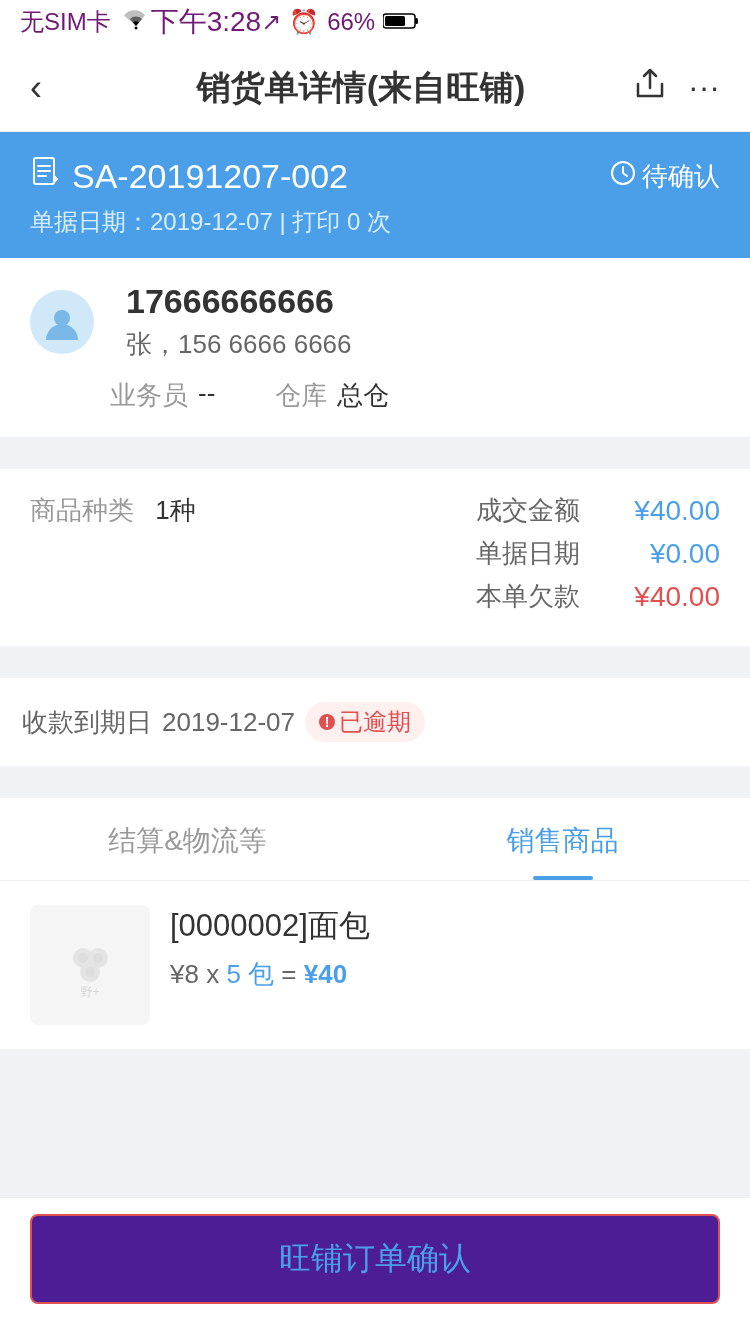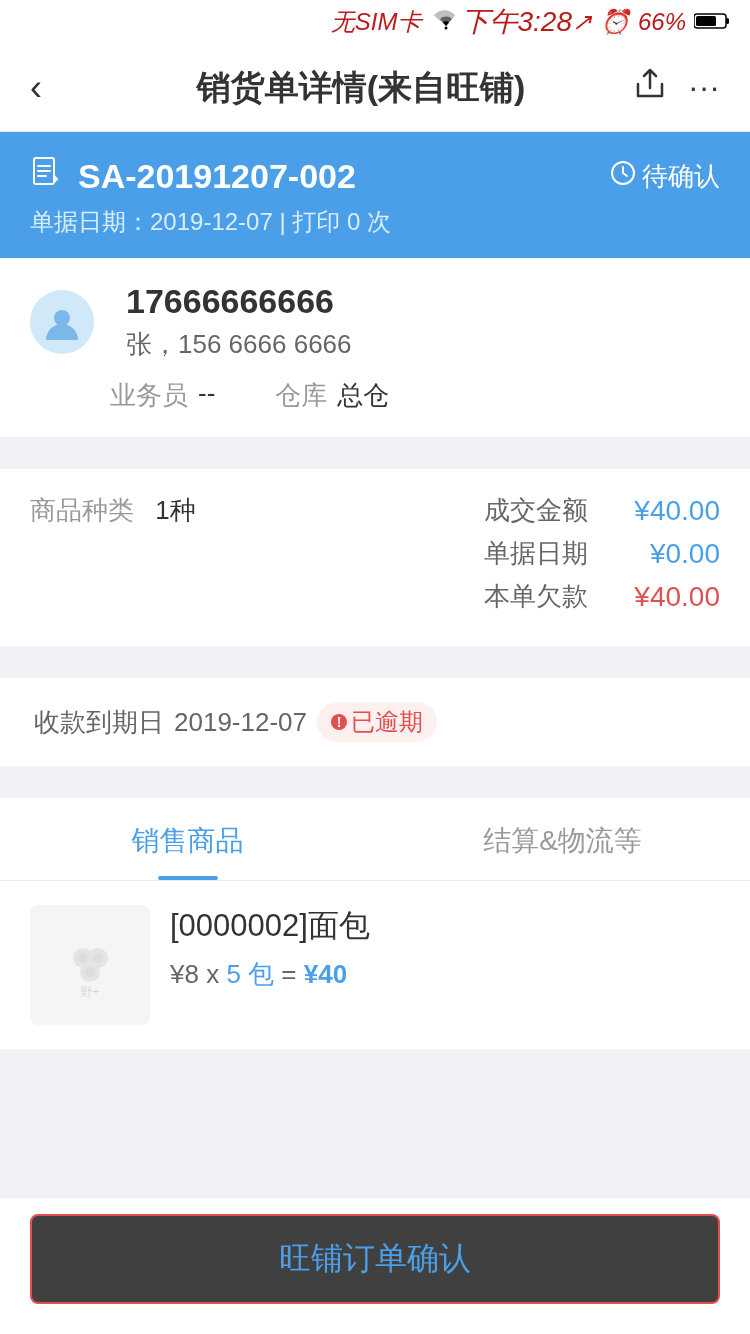--- a/index.html
+++ b/index.html
@@ -12,25 +12,24 @@
       font-size: 28px;
       color: #333;
     }
 
     
     .status-bar {
       height: 44px;
       background: #fff;
       display: flex;
       align-items: center;
-      justify-content: flex-end;
+      justify-content: flex-start;
       padding: 0 20px;
       font-size: 24px;
-      color: #b91c1c;
-      font-style: italic;
+      color: #701a75;
     }
     .status-left { display: flex; align-items: center; gap: 10px; font-size: 24px; }
     .status-center { font-size: 28px; font-weight: 500; }
     .status-right { display: flex; align-items: center; gap: 8px; font-size: 24px; }
 
     
     .nav-bar {
       height: 88px;
       background: #fff;
       display: flex;
@@ -66,25 +65,25 @@
       padding: 24px 30px 20px;
       margin-bottom: 0;
     }
     .order-header-top {
       display: flex;
       align-items: center;
       justify-content: space-between;
     }
     .order-id {
       font-size: 34px;
-      font-weight: bold;
+      font-weight: normal;
       color: #fff;
       display: flex;
       align-items: center;
-      gap: 16px;
+      gap: 10px;
     }
     .order-status {
       font-size: 26px;
       color: #fff;
       display: flex;
       align-items: center;
       gap: 6px;
     }
     .order-date {
       font-size: 24px;
@@ -151,32 +150,32 @@
       display: flex;
       justify-content: space-between;
       align-items: flex-start;
     }
     .amount-left { font-size: 26px; color: #666; }
     .amount-right { text-align: right; }
     .amount-row {
       display: flex;
       justify-content: flex-end;
       align-items: center;
-      gap: 12px;
+      gap: 20px;
       margin-bottom: 8px;
       font-size: 26px;
     }
     .amount-label { color: #666; }
     .amount-value { color: #4a9fe8; font-size: 28px; min-width: 120px; text-align: right; }
     .amount-value.red { color: #e05050; }
 
     
     .due-section {
       background: #fff;
-      padding: 24px 34px;
+      padding: 24px 22px;
       margin-bottom: 16px;
       font-size: 26px;
       color: #666;
       display: flex;
       align-items: center;
       gap: 10px;
     }
     .overdue-badge {
       background: #fff0f0;
       color: #e05050;
@@ -281,21 +280,21 @@
       left: 0;
       width: 750px;
       background: #fff;
       padding: 16px 30px 30px;
       border-top: 1px solid #eee;
     }
     .confirm-button {
       width: 100%;
       height: 90px;
       border: 2px solid #e05050;
-      background: #404040;
+      background: #4c1d95;
       border-radius: 8px;
       color: #4a9fe8;
       font-size: 32px;
       font-weight: 500;
       cursor: pointer;
       display: flex;
       align-items: center;
       justify-content: center;
     }
 
@@ -429,25 +428,25 @@
   <span class="overdue-badge">
     <span class="overdue-dot">!</span>
     <span>已逾期</span>
   </span>
 </div>
 
 <div class="divider"></div>
 
 <div class="tabs-section">
   <div class="tabs-row">
+    <div class="tab-item">
+      <span>结算&amp;物流等</span>
+    </div>
     <div class="tab-item active">
       <span>销售商品</span>
-    </div>
-    <div class="tab-item">
-      <span>结算&amp;物流等</span>
     </div>
   </div>
 </div>
 
 <div class="product-section white-section">
   <div class="product-item">
     <div class="product-thumb">
       <svg width="70" height="70" viewBox="0 0 70 70" fill="none">
         <circle cx="28" cy="28" r="10" fill="#ccc"></circle>
         <circle cx="43" cy="28" r="10" fill="#ccc"></circle>

